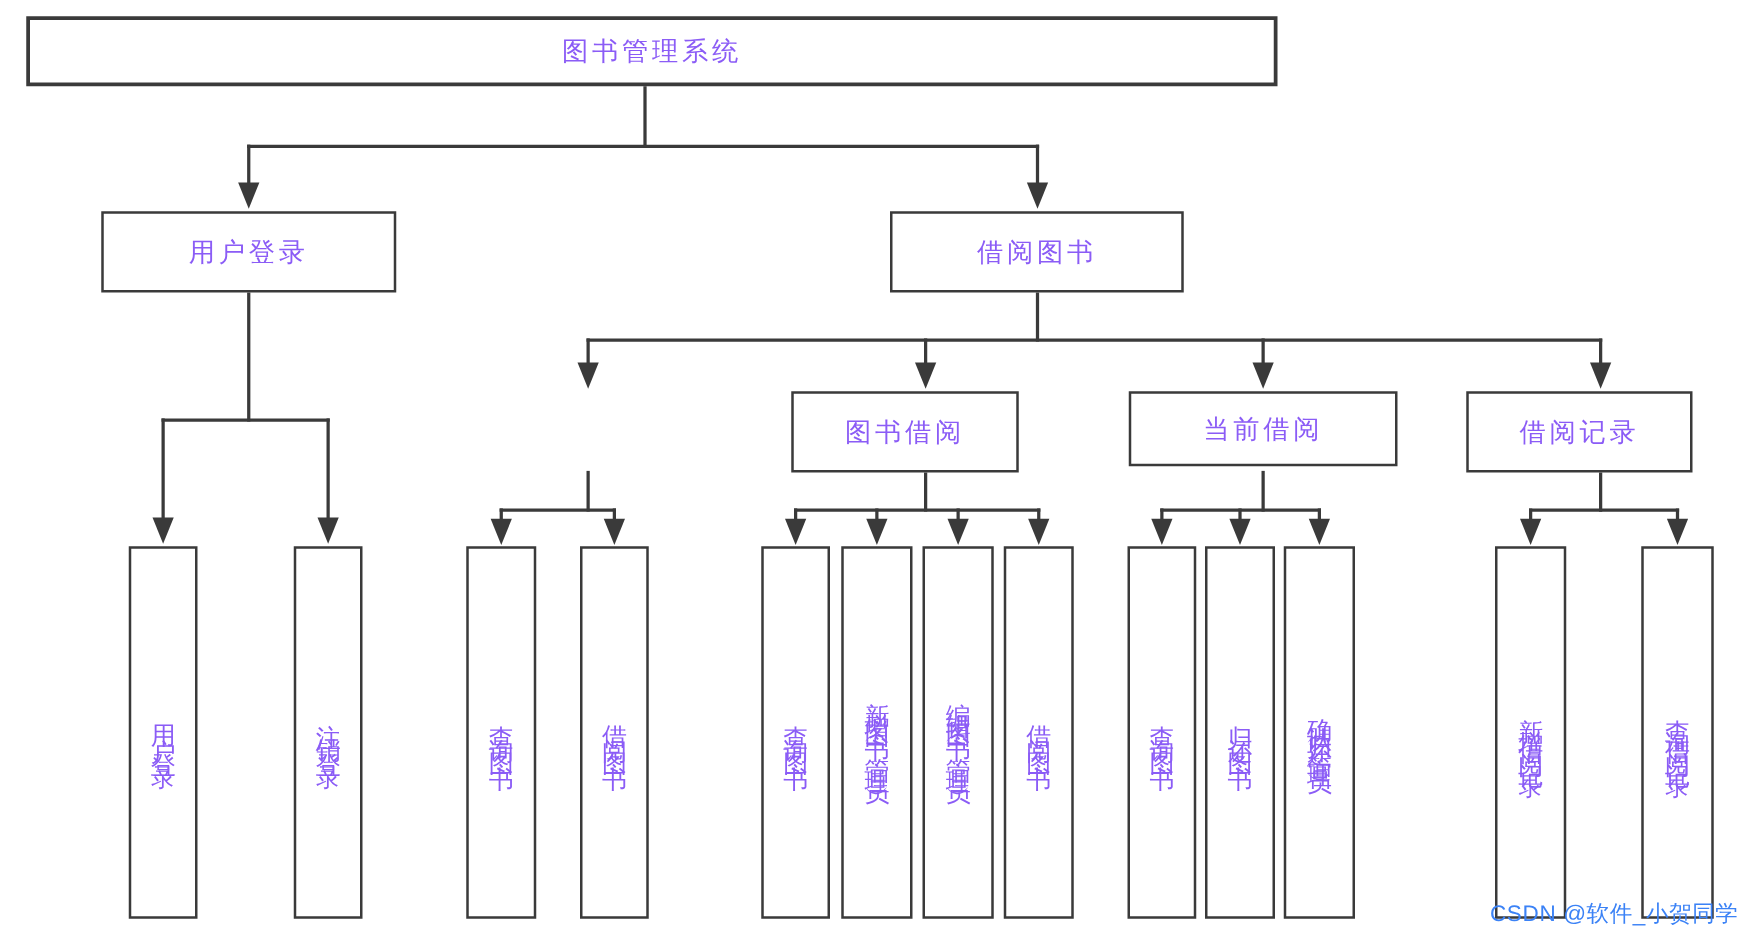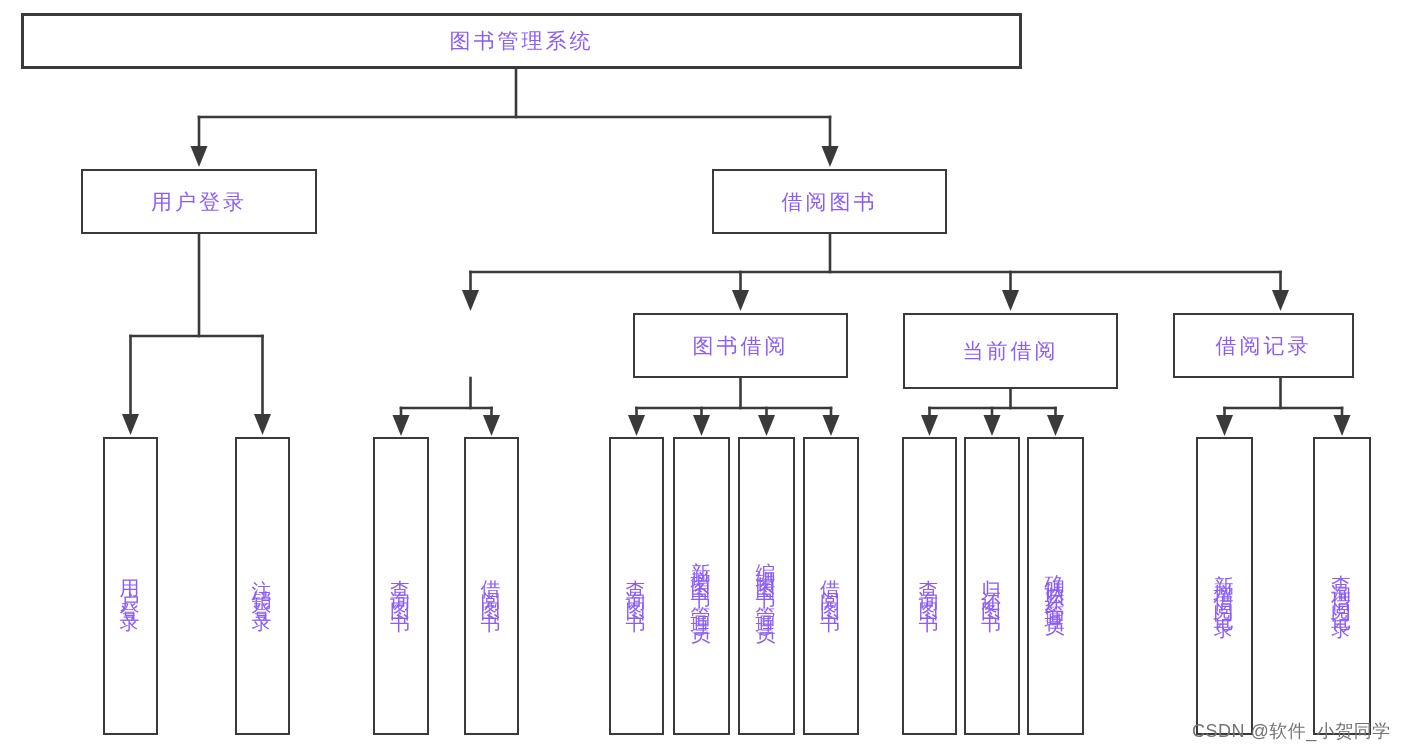--- a/index.html
+++ b/index.html
@@ -52,21 +52,21 @@
   }
   .box.v.tight {
     letter-spacing: 6px;
   }
   .watermark {
     position: absolute;
     left: 1192px;
     top: 719px;
     font-size: 18px;
     letter-spacing: 0.5px;
-    color: #737373;
+    color: #3b82f6;
     white-space: nowrap;
   }
 </style>
 </head>
 <body>
 
 <div class="stage">
 
   <svg class="wires" viewBox="0 0 1405 747" aria-hidden="true">
     <g stroke="#3a3a3a" stroke-width="2.6" stroke-linecap="square" fill="none">
@@ -136,22 +136,22 @@
       <polygon points="1216,415 1233,415 1224.5,436"></polygon>
       <polygon points="1333.5,415 1350.5,415 1342,436"></polygon>
     </g>
   </svg>
 
   <div class="box h root" style="left:21px;top:13px;width:1001px;height:56px">图书管理系统</div>
 
   <div class="box h" style="left:81px;top:169px;width:236px;height:65px">用户登录</div>
   <div class="box h" style="left:712px;top:169px;width:235px;height:65px">借阅图书</div>
 
-  <div class="box h" style="left:633px;top:313px;width:215px;height:65px">图书借阅</div>
-  <div class="box h" style="left:903px;top:313px;width:215px;height:76px">当前借阅</div>
+  <div class="box h" style="left:633px;top:313px;width:182px;height:65px">图书借阅</div>
+  <div class="box h" style="left:903px;top:313px;width:215px;height:60px">当前借阅</div>
   <div class="box h" style="left:1173px;top:313px;width:181px;height:65px">借阅记录</div>
 
   <div class="box v" style="left:103px;top:437px;width:55px;height:298px">用户登录</div>
   <div class="box v" style="left:235px;top:437px;width:55px;height:298px">注销登录</div>
 
   <div class="box v" style="left:373px;top:437px;width:56px;height:298px">查询图书</div>
   <div class="box v" style="left:464px;top:437px;width:55px;height:298px">借阅图书</div>
 
   <div class="box v" style="left:609px;top:437px;width:55px;height:298px">查询图书</div>
   <div class="box v mid" style="left:673px;top:437px;width:57px;height:298px">新增图书（管理员）</div>

